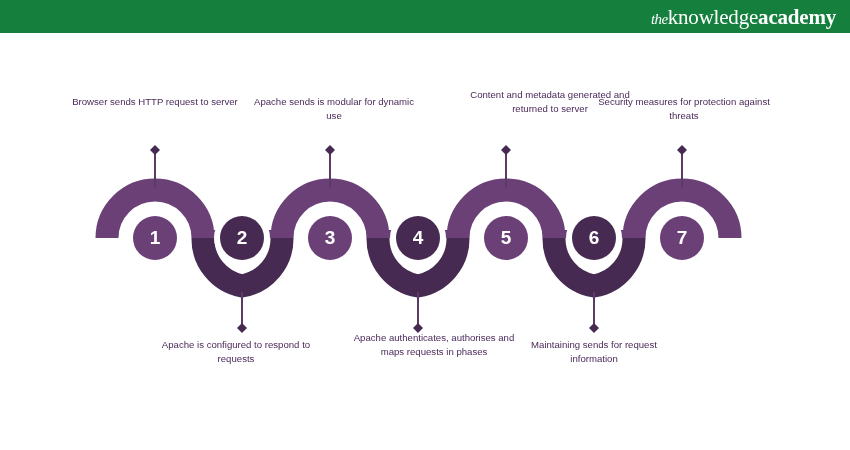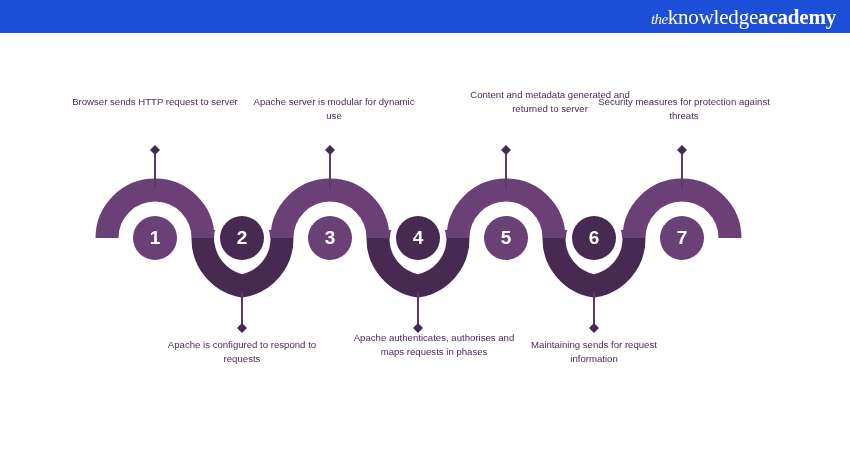--- a/index.html
+++ b/index.html
@@ -15,21 +15,21 @@
     font-family: "Liberation Sans", sans-serif;
   }
 
   
   #header-bar {
     position: absolute;
     left: 0;
     top: 0;
     width: 850px;
     height: 33px;
-    background: #1d4ed8;
+    background: #15803d;
   }
   #brand-logo {
     position: absolute;
     right: 14px;
     top: 50%;
     transform: translateY(-50%);
     color: #ffffff;
     font-family: "Liberation Serif", serif;
     font-size: 21px;
     white-space: nowrap;
@@ -202,21 +202,21 @@
       <div class="step-node tone-dark" style="left: 594px; top: 205px;">
         <span>6</span>
       </div>
       <div class="step-node tone-light" style="left: 682px; top: 205px;">
         <span>7</span>
       </div>
     </div>
 
   <div id="label-layer">
       <div class="step-label above" style="left: 155px; top: 62px;">Browser sends HTTP request to server</div>
-      <div class="step-label below" style="left: 242px; top: 305px;">Apache is configured to respond to requests</div>
-      <div class="step-label above" style="left: 334px; top: 62px;">Apache server is modular for dynamic use</div>
+      <div class="step-label below" style="left: 236px; top: 305px;">Apache is configured to respond to requests</div>
+      <div class="step-label above" style="left: 334px; top: 62px;">Apache sends is modular for dynamic use</div>
       <div class="step-label below" style="left: 434px; top: 298px;">Apache authenticates, authorises and maps requests in phases</div>
       <div class="step-label above" style="left: 506px; top: 55px; margin-left: 44px;">Content and metadata generated and returned to server</div>
       <div class="step-label below" style="left: 594px; top: 305px;">Maintaining sends for request information</div>
       <div class="step-label above" style="left: 684px; top: 62px;">Security measures for protection against threats</div>
     </div>
 
 </div>
 
 </body></html>

